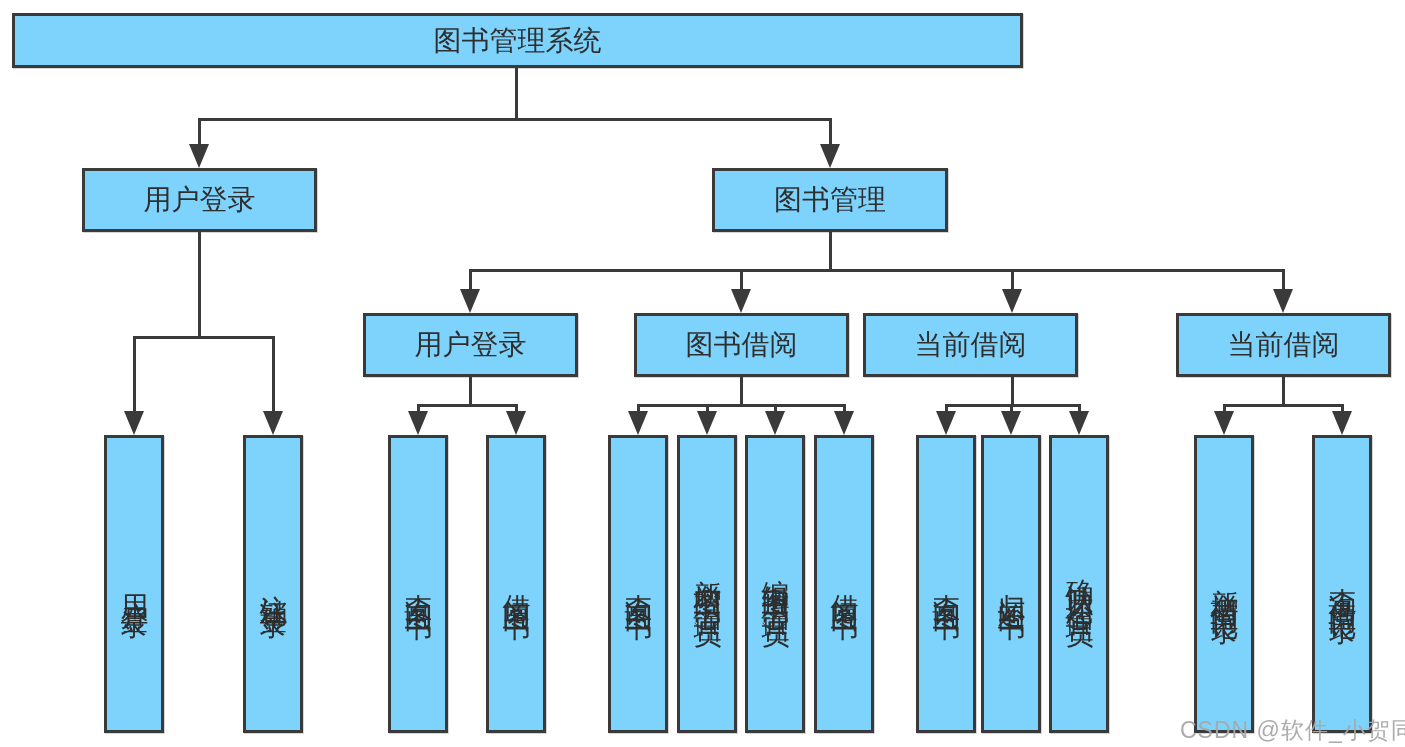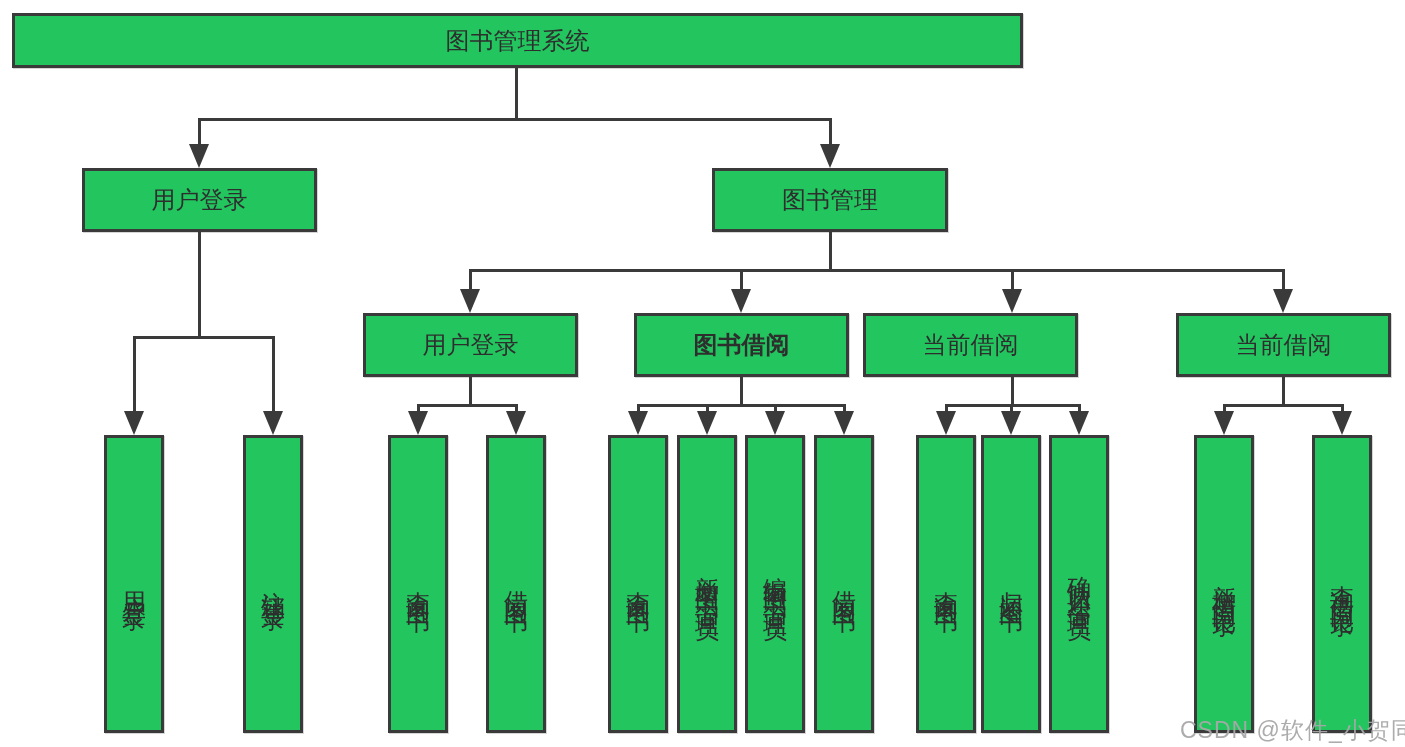--- a/index.html
+++ b/index.html
@@ -5,26 +5,26 @@
   html,body{margin:0;padding:0;background:#ffffff;}
   #stage{
     position:relative;
     width:1405px;height:747px;
     background:#ffffff;
     font-family:"Liberation Sans","DejaVu Sans",sans-serif;
     overflow:hidden;
   }
   .box{
     position:absolute;
-    background:#22c55e;
+    background:#7dd3fc;
     border:3px solid #3a3a3a;
     box-sizing:border-box;
     display:flex;align-items:center;justify-content:center;
     color:#2e2e2e;
-    font-size:24px;
+    font-size:28px;
     box-shadow:1px 1px 0 rgba(90,90,90,.25);
   }
   .box span{white-space:nowrap;}
   .vbox span{
     writing-mode:vertical-rl;
     text-orientation:mixed;
     letter-spacing:6px;
     line-height:1;
   }
   .vline{position:absolute;width:3px;background:#3a3a3a;}
@@ -59,21 +59,21 @@
   </div>
 
   <div class="box" style="left:712px;top:168px;width:236px;height:64px;">
     <span>图书管理</span>
   </div>
 
   <div class="box" style="left:363px;top:313px;width:215px;height:64px;">
     <span>用户登录</span>
   </div>
 
-  <div class="box" style="left:634px;top:313px;width:215px;height:64px;font-weight:bold;">
+  <div class="box" style="left:634px;top:313px;width:215px;height:64px;">
     <span>图书借阅</span>
   </div>
 
   <div class="box" style="left:863px;top:313px;width:215px;height:64px;">
     <span>当前借阅</span>
   </div>
 
   <div class="box" style="left:1176px;top:313px;width:215px;height:64px;">
     <span>当前借阅</span>
   </div>

